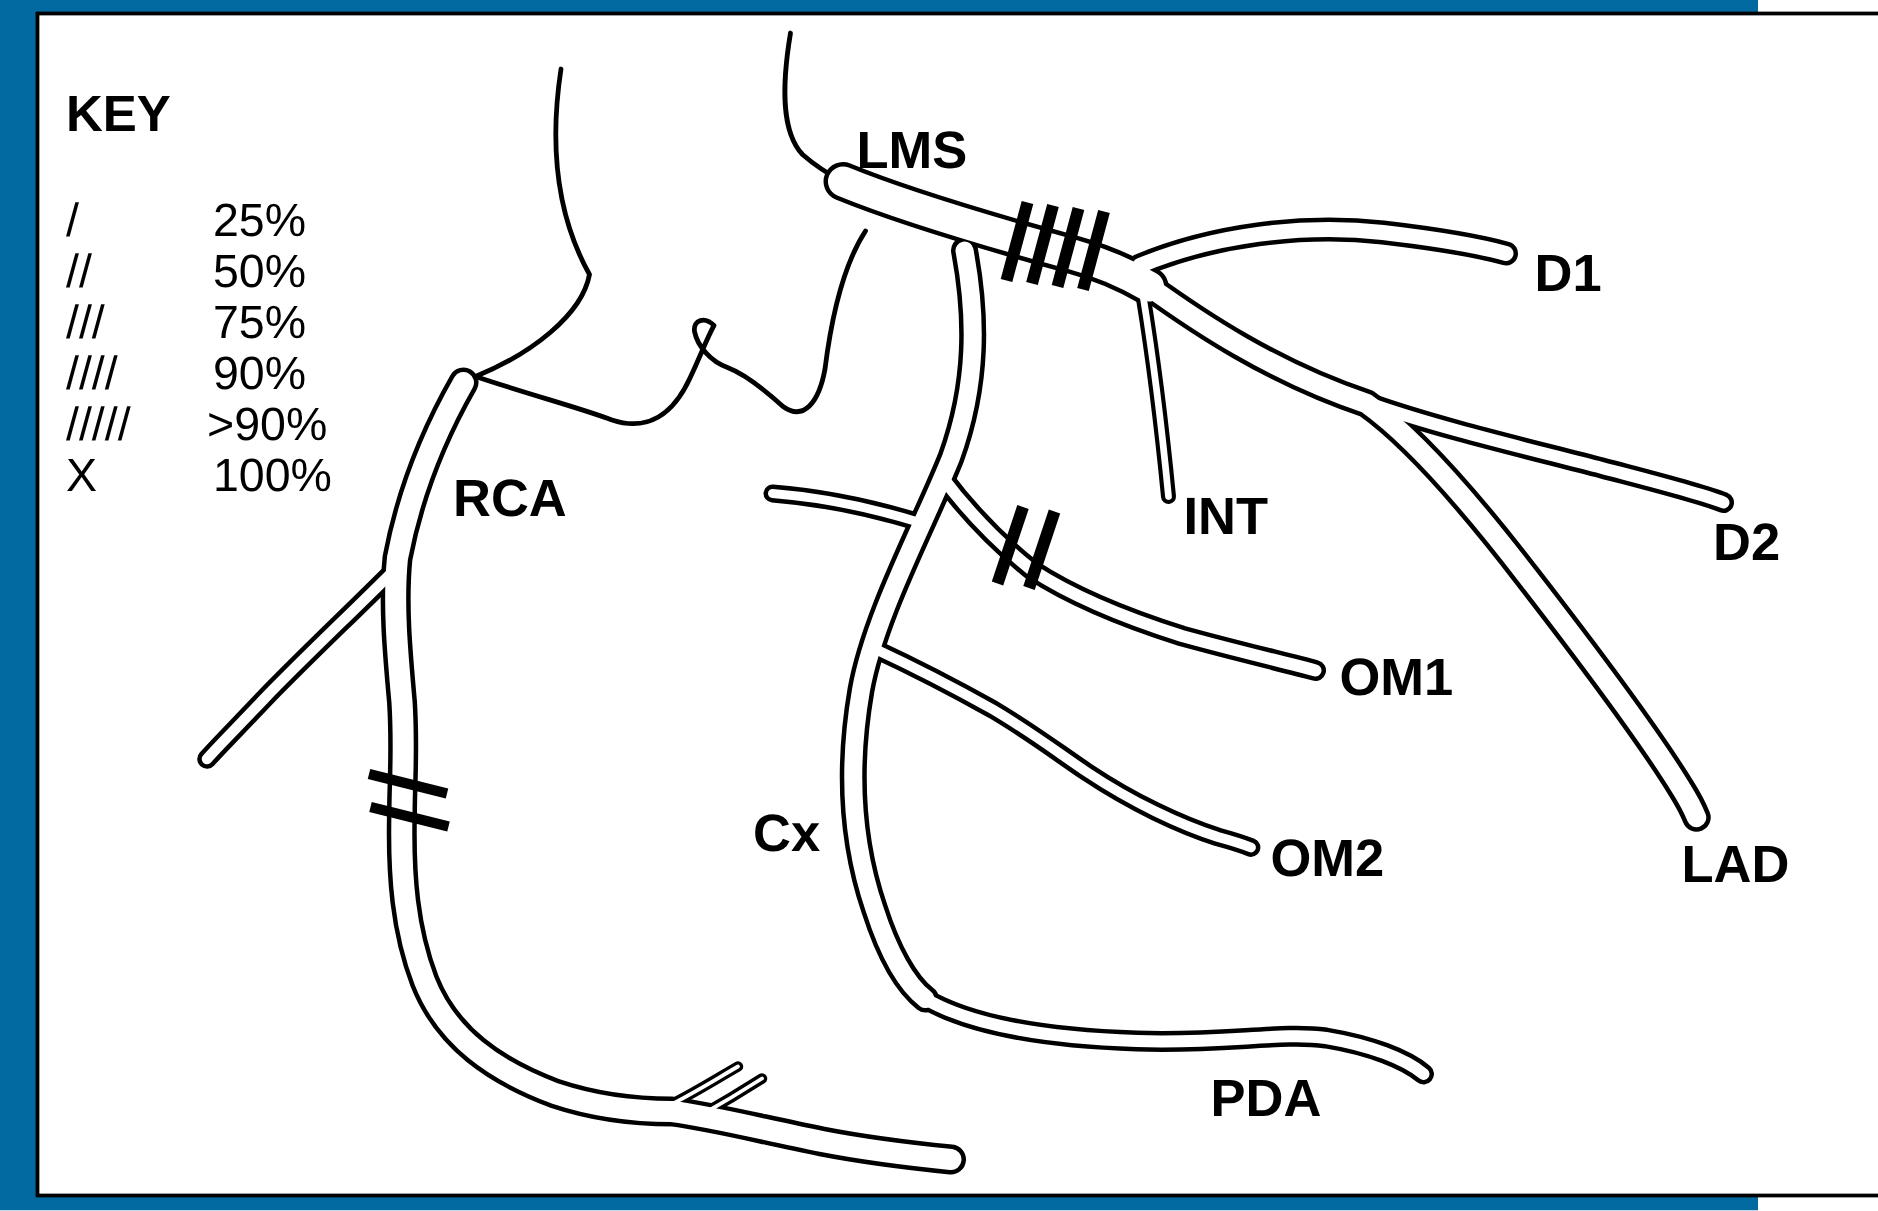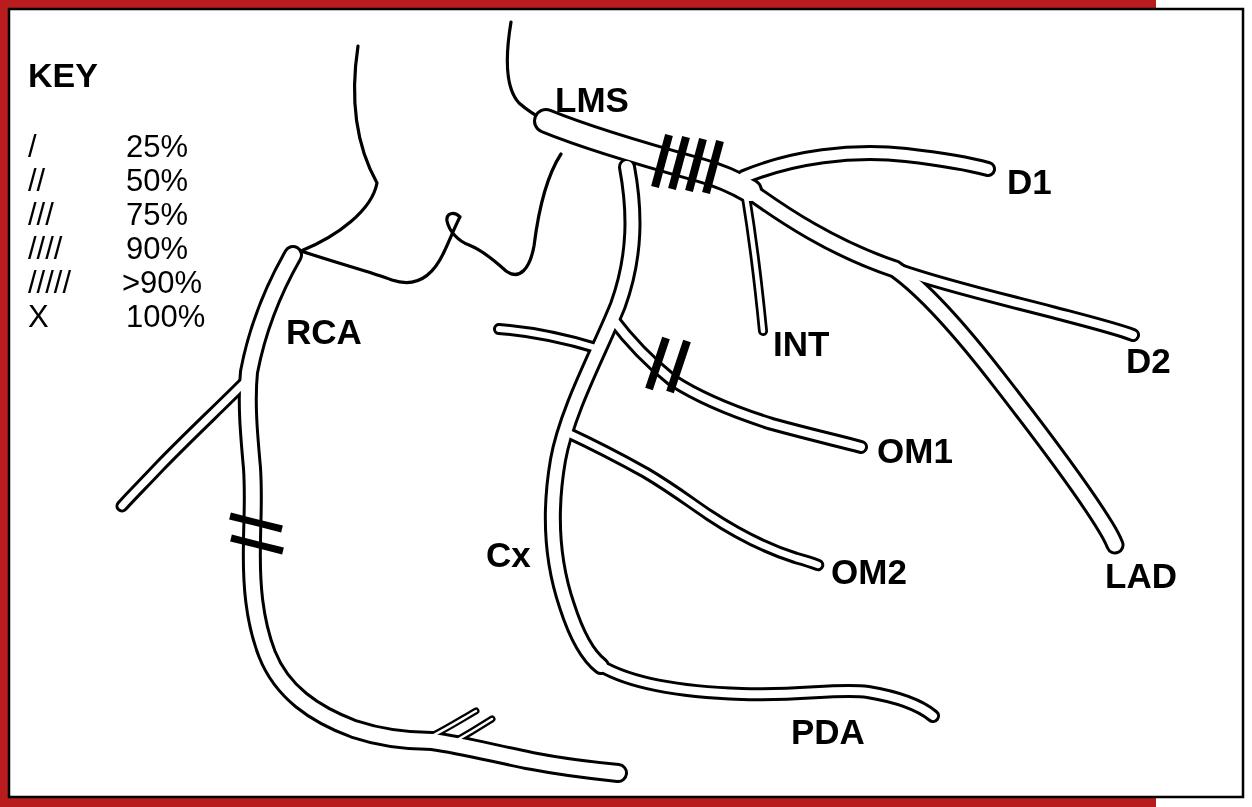--- a/index.html
+++ b/index.html
@@ -1,21 +1,22 @@
 <!DOCTYPE html>
 <html><head>
 <meta charset="utf-8">
 <style>
   html, body { margin: 0; padding: 0; background: #ffffff; }
   .stage {
     position: relative;
     width: 1156px;
     height: 807px;
-    background: #b91c1c;
+    background: #0369a1;
     font-family: "Liberation Sans", sans-serif;
+    padding-left: 16px;
   }
   svg { display: block; }
   .vessel-casing { fill: none; stroke: #000000; stroke-linecap: round; stroke-linejoin: round; }
   .vessel-lumen  { fill: none; stroke: #ffffff; stroke-linecap: round; stroke-linejoin: round; }
   .aorta-line    { fill: none; stroke: #000000; stroke-width: 3.2; stroke-linecap: round; stroke-linejoin: round; }
   .stenosis      { stroke: #000000; stroke-linecap: butt; }
   .lbl       { font: 700 35px "Liberation Sans", sans-serif; fill: #000000; }
   .key-title { font: 700 34px "Liberation Sans", sans-serif; fill: #000000; }
   .key-sym   { font: 400 31px "Liberation Sans", sans-serif; fill: #000000; }
   .key-val   { font: 400 31px "Liberation Sans", sans-serif; fill: #000000; }

